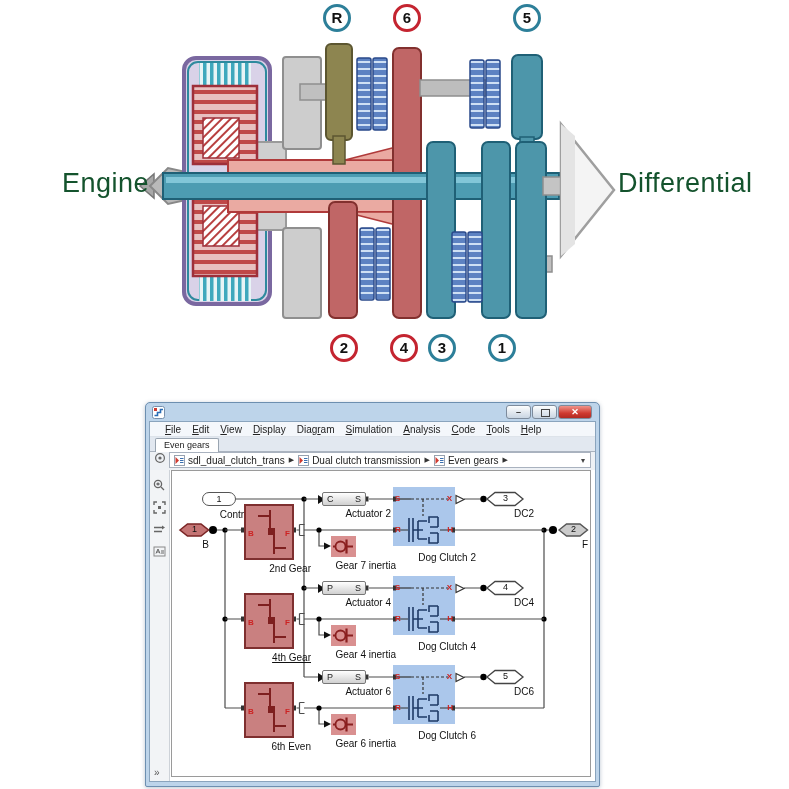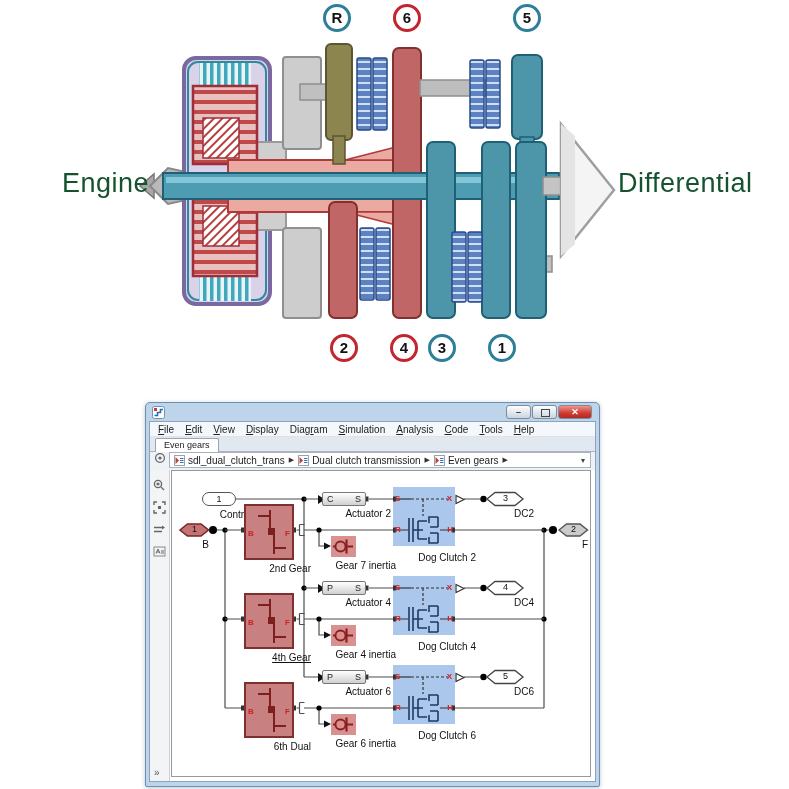--- a/index.html
+++ b/index.html
@@ -20,21 +20,21 @@
   #winbtns{position:absolute;right:7px;top:2px;display:flex;gap:1px;}
   .wbtn{height:14px;border:1px solid #7d8b9c;border-radius:3px;font-size:9px;line-height:12px;
     text-align:center;color:#333;background:linear-gradient(#fdfefe,#c9d5e2);box-sizing:border-box;}
   .wbtn.min{width:25px;font-weight:bold;}
   .wbtn.res{width:25px;position:relative;}
   .wbtn.res .box{position:absolute;left:8px;top:3px;width:7px;height:6px;border:1.5px solid #444;}
   .wbtn.close{width:34px;background:linear-gradient(#f0938a,#cf3a30 60%,#b22a22);color:#fff;font-weight:bold;}
   #winbody{position:absolute;left:3px;right:3px;top:18px;bottom:4px;background:#fff;
     border:1px solid #8aa4bd;box-sizing:border-box;display:flex;flex-direction:column;}
   #menubar{height:14px;background:#f4f7fb;border-bottom:1px solid #dde3ea;display:flex;
-    align-items:center;gap:11px;padding-left:8px;font-size:10px;color:#222;}
+    align-items:center;gap:11px;padding-left:15px;font-size:10px;color:#222;}
   .menu-item{cursor:default;}
   #tabbar{height:14px;background:#e2e8f0;border-bottom:1px solid #aab3bf;position:relative;}
   #tab-active{position:absolute;left:5px;top:1px;height:13px;padding:0 8px;background:#fff;
     border:1px solid #9aa5b1;border-bottom:none;border-radius:2px 2px 0 0;font-size:9px;
     line-height:13px;color:#222;}
   #crumbbar{height:18px;background:#eef1f5;display:flex;align-items:flex-start;padding:0 4px;gap:3px;}
   #crumbbox{flex:1;height:14px;background:#fff;border:1px solid #a9b2bf;display:flex;
     align-items:center;gap:3px;padding:0 4px;font-size:10px;color:#222;position:relative;}
   .crumb-sep{font-size:7px;color:#333;margin:0 1px;}
   #crumb-caret{position:absolute;right:5px;font-size:8px;color:#444;}
@@ -432,21 +432,21 @@
             <polygon points="315,28 323,21.5 343,21.5 351,28 343,34.5 323,34.5" fill="#fff" stroke="#444" stroke-width="1.3"></polygon>
           </svg>
           <div class="gearblk">
             <span class="pletter" style="left:2px;top:24px;">B</span>
             <span class="pletter" style="right:2px;top:24px;">F</span>
             <svg style="position:absolute;left:0;top:0;" width="46" height="52" viewBox="0 0 46 52">
               <path d="M12,10 H24 M24,4 V26 M28,26 V48 M28,42 H40" stroke="#7e1f1f" stroke-width="2" fill="none"></path>
               <rect x="22" y="22" width="7" height="7" fill="#7e1f1f"></rect>
             </svg>
           </div>
-          <div class="lbl" style="left:55px;top:92px;width:84px;">6th Dual</div>
+          <div class="lbl" style="left:55px;top:92px;width:84px;">6th Even</div>
           <div class="actblk">
             <span>P</span>
             <span>S</span>
           </div>
           <div class="lbl" style="left:125px;top:37px;width:94px;">Actuator 6</div>
           <div class="inblk">
             <svg width="25" height="21" viewBox="0 0 25 21">
               <circle cx="9.5" cy="10.5" r="5" fill="none" stroke="#8a1f1f" stroke-width="1.8"></circle>
               <path d="M15.5,3.5 V17.5" stroke="#8a1f1f" stroke-width="2.2"></path>
               <path d="M15.5,10.5 H22 M2,10.5 H4.5" stroke="#8a1f1f" stroke-width="1.8"></path>

